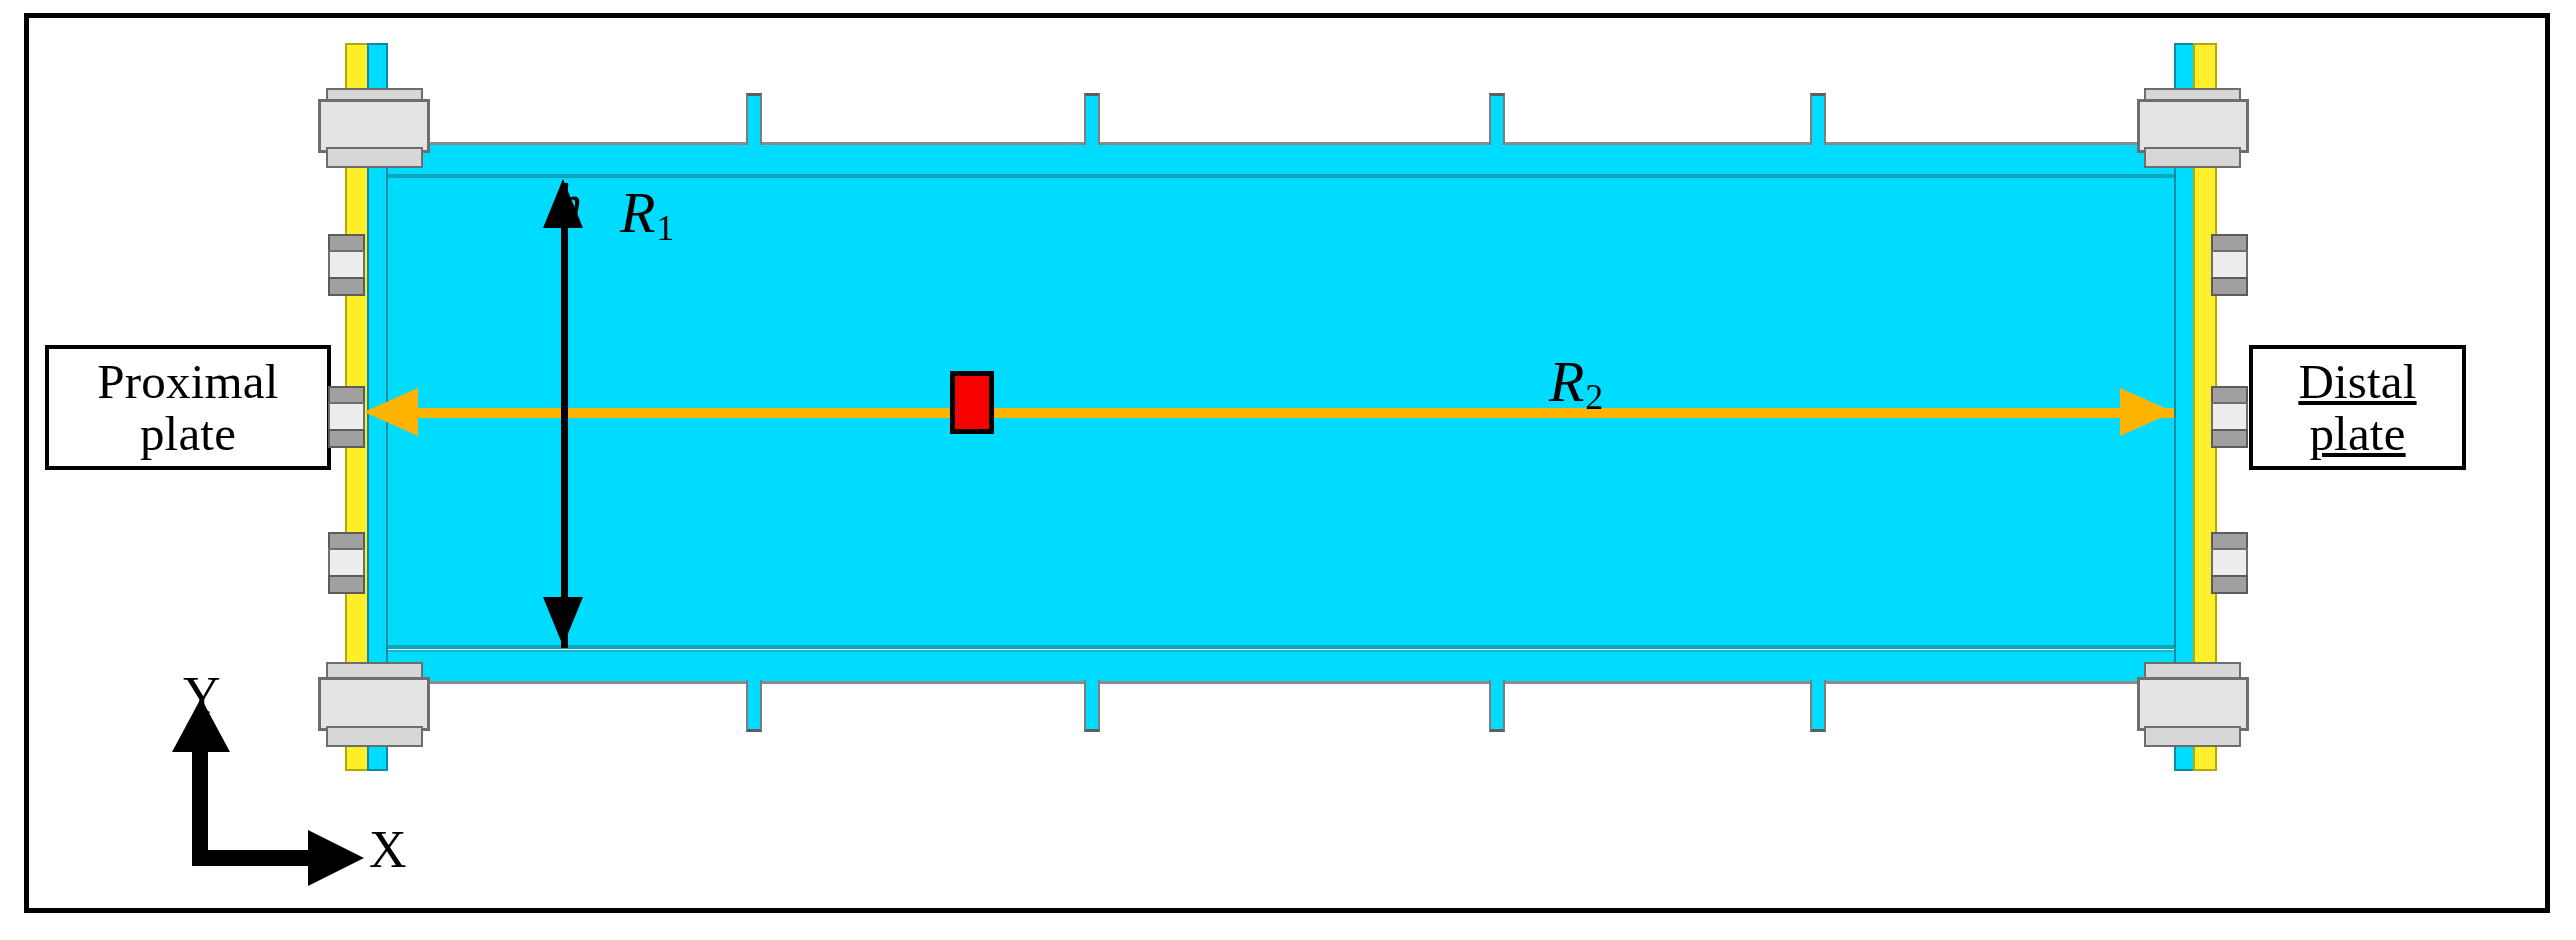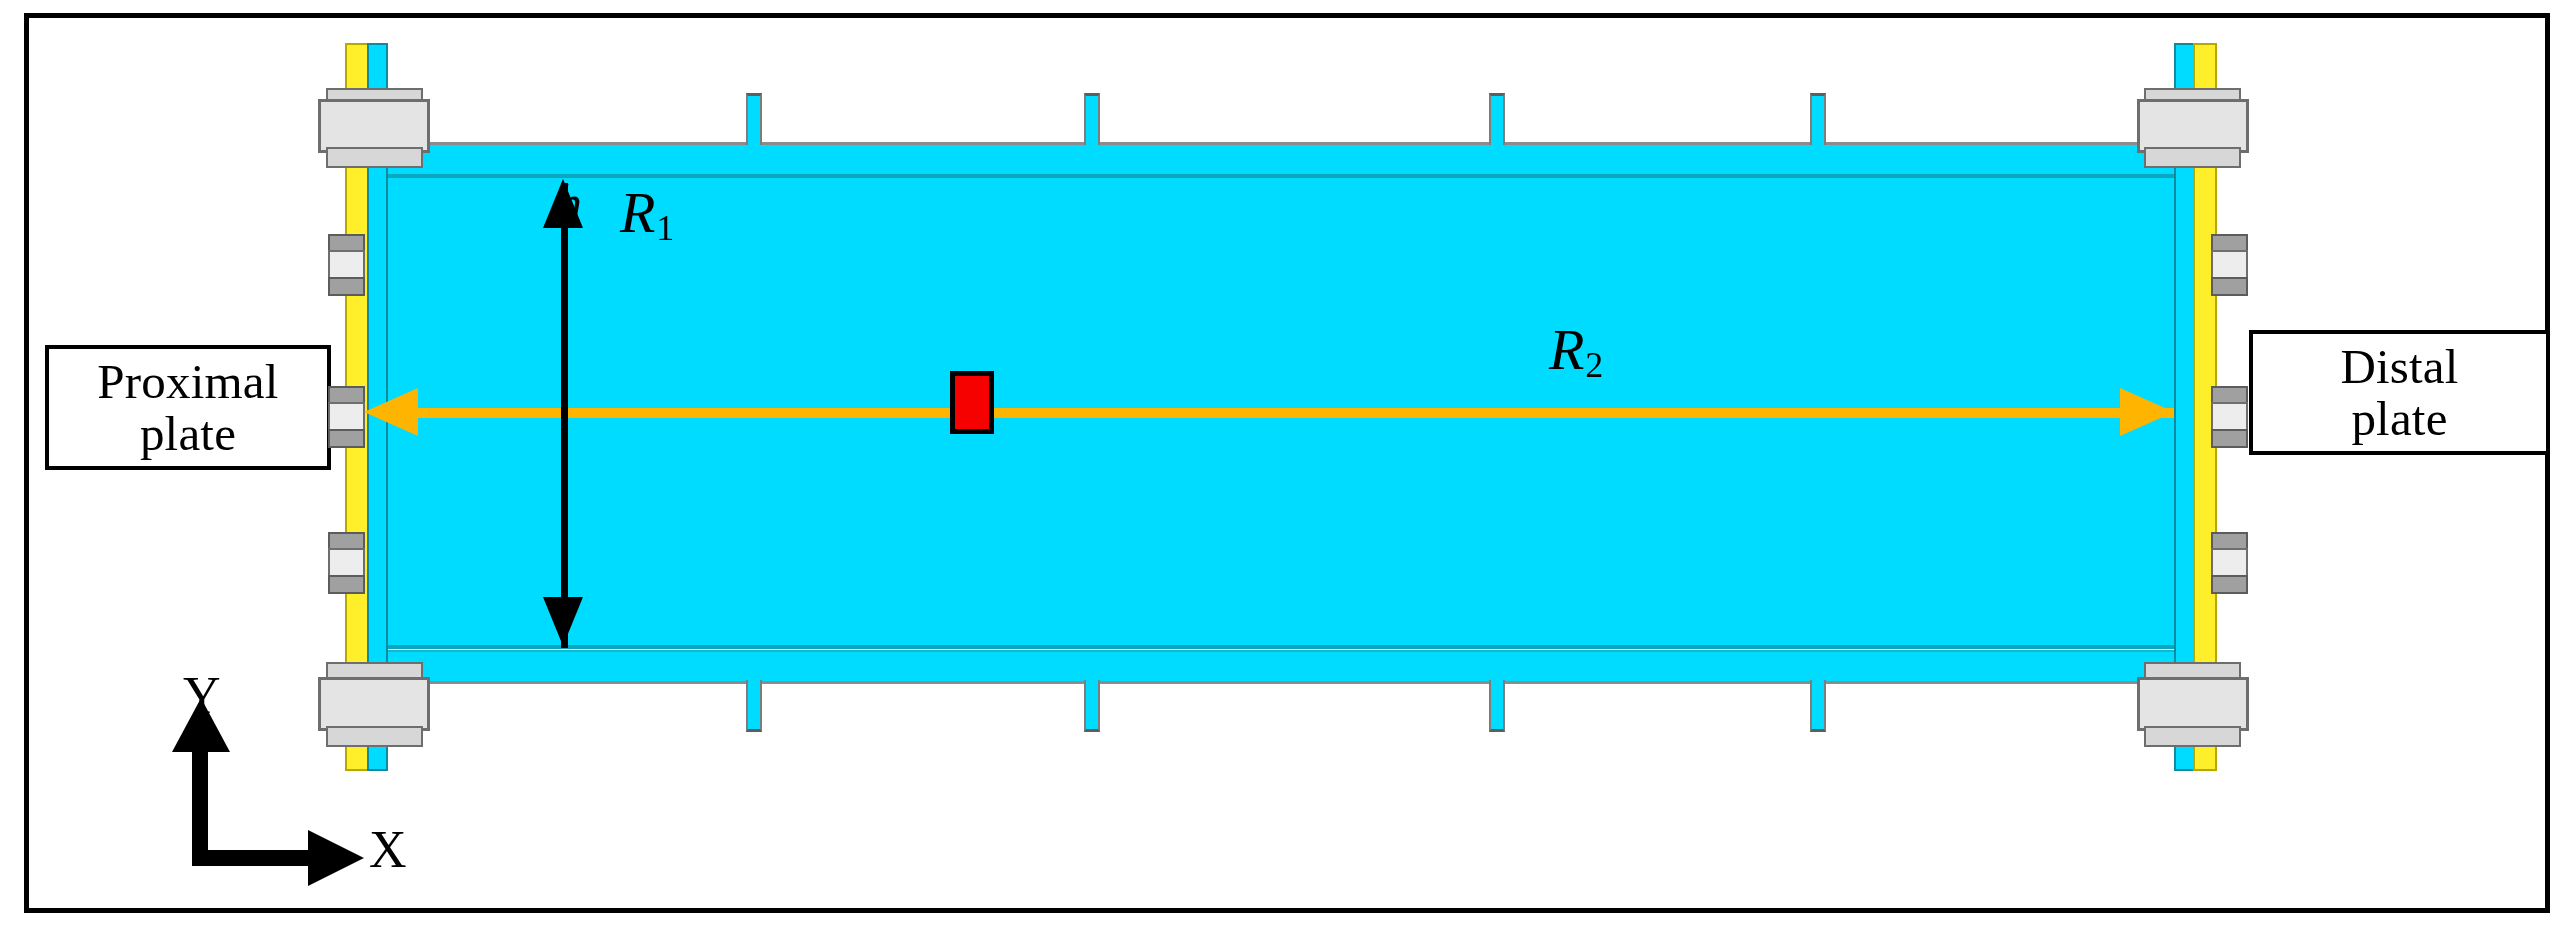--- a/index.html
+++ b/index.html
@@ -24,21 +24,21 @@
     border:4.7px solid #000;
     background:#ffffff;
     box-sizing:border-box;
     display:flex;flex-direction:column;
     align-items:center;justify-content:center;
     font-size:49px;line-height:1.06;
     color:#000;
     letter-spacing:0.2px;
   }
   #proximal-callout{left:45px;top:345px;width:286px;height:125px;}
-  #distal-callout{left:2249px;top:330px;width:301px;height:125px;}
+  #distal-callout{left:2249px;top:345px;width:217px;height:125px;text-decoration:underline;}
 
   
   
   .fluid{
     position:absolute;
     left:362px;top:174px;
     width:1828px;height:475px;
     background:#00dcff;
     box-sizing:border-box;
     border-top:4.7px solid #0aa6bd;
@@ -153,21 +153,21 @@
     font-style:italic;
     white-space:nowrap;
   }
   .mathlabel .sub{
     font-size:.62em;font-style:normal;
     vertical-align:baseline;
     position:relative;top:.22em;left:.02em;
   }
   #label-h{left:556px;top:174px;font-size:52px;}
   #label-r1{left:620px;top:179px;font-size:58px;}
-  #label-r2{left:1549px;top:316px;font-size:58px;text-align:right;}
+  #label-r2{left:1549px;top:348px;font-size:58px;text-align:right;}
 
   
   .tagbox{
     position:absolute;
     display:flex;align-items:center;justify-content:center;
     font-size:43px;line-height:1;
     white-space:nowrap;
     font-family:"Liberation Serif", serif;
     box-sizing:border-box;
   }

